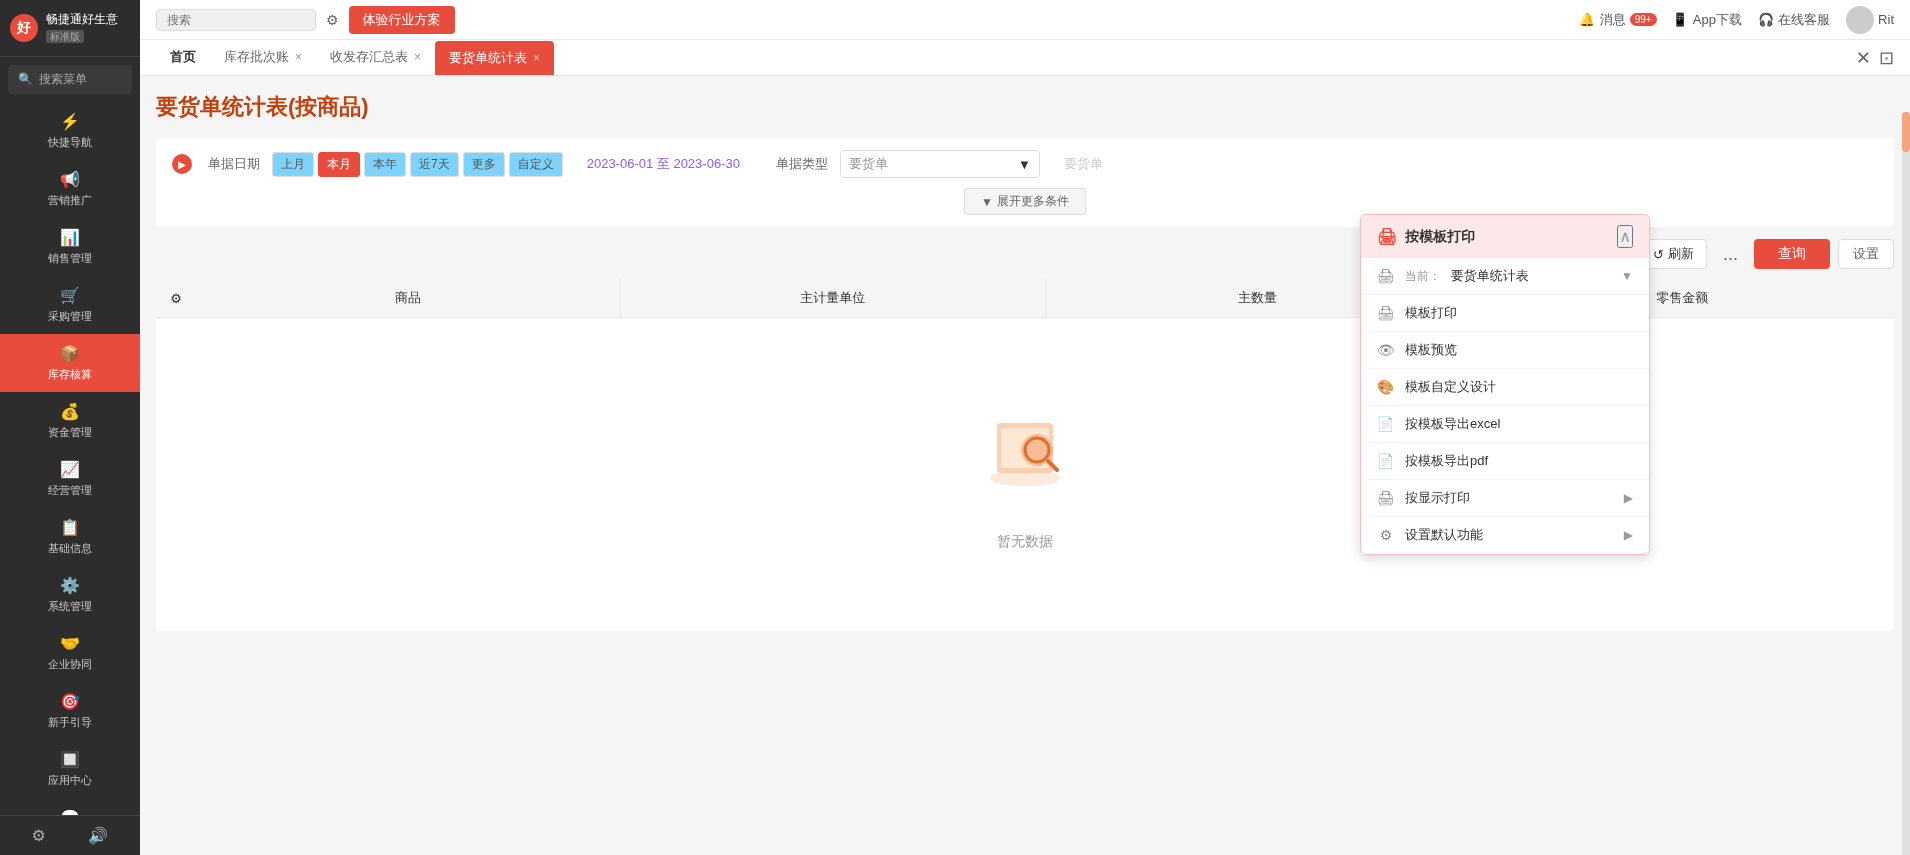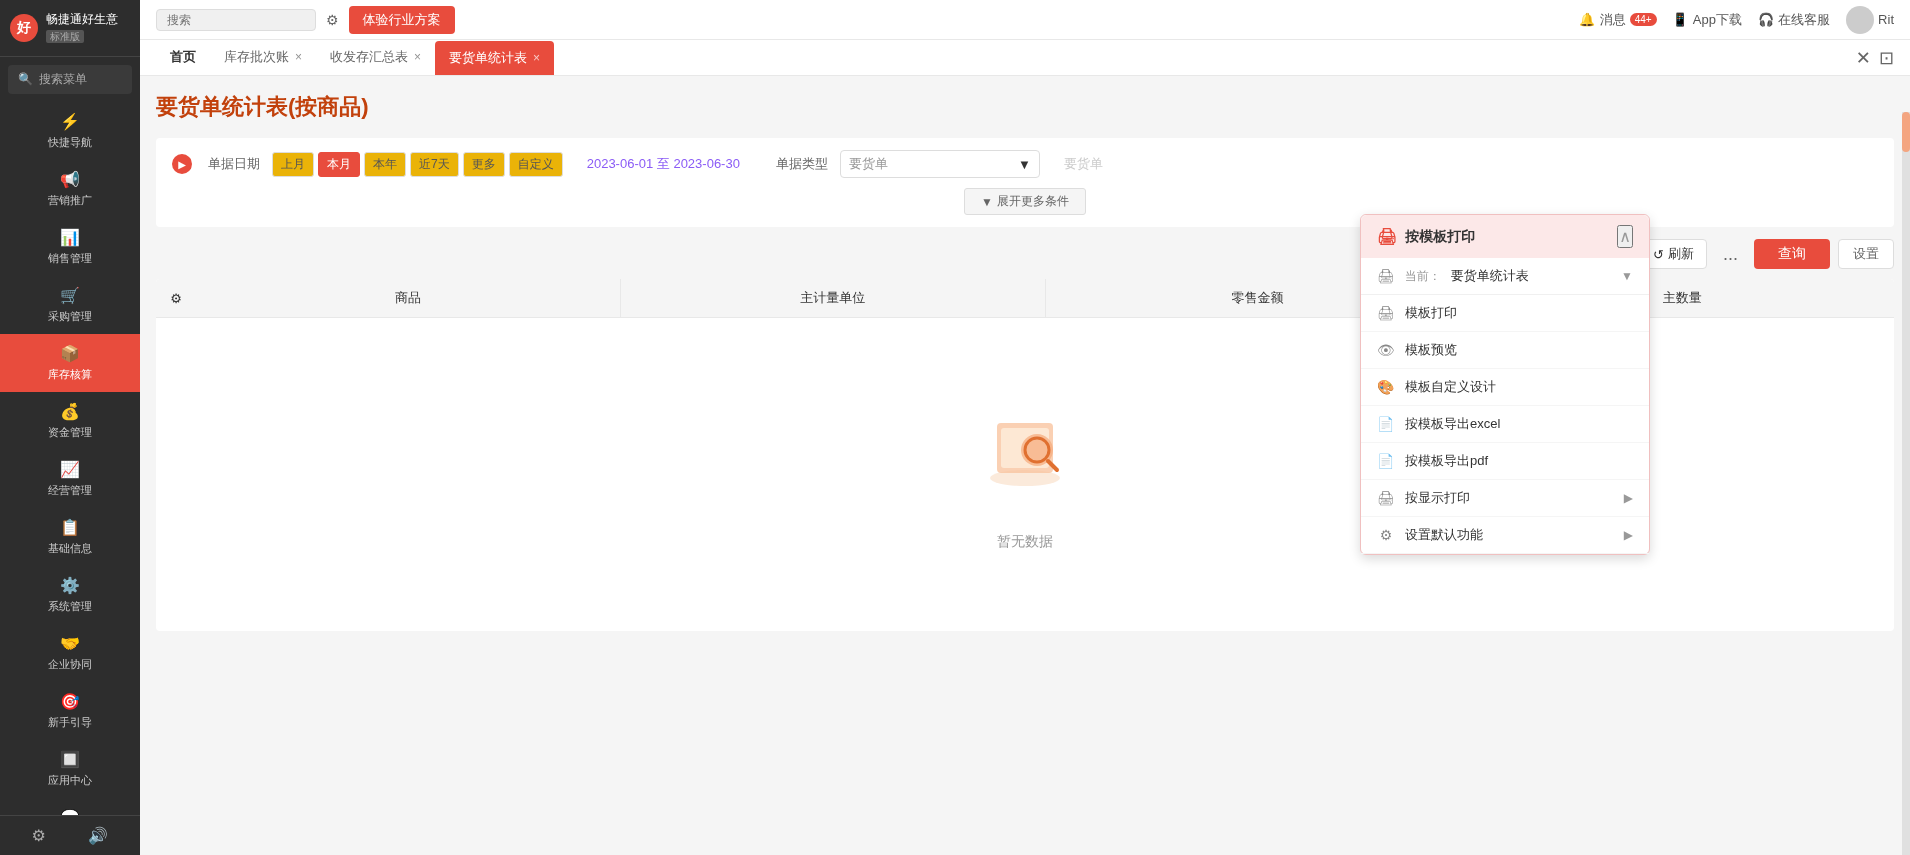--- a/index.html
+++ b/index.html
@@ -51,21 +51,21 @@
     .page-title { font-size: 22px; font-weight: bold; color: #c2410c; margin-bottom: 16px; }
 
     
     .filter-bar { background: #fff; border-radius: 4px; padding: 12px 16px; margin-bottom: 12px; }
     .filter-row { display: flex; align-items: center; gap: 12px; flex-wrap: wrap; }
     .filter-label { font-size: 13px; color: #666; white-space: nowrap; }
     .filter-expand { display: flex; align-items: center; }
     .expand-arrow { width: 20px; height: 20px; background: #e84c3d; border-radius: 50%; display: flex; align-items: center; justify-content: center; cursor: pointer; margin-right: 4px; }
     .expand-arrow span { color: white; font-size: 10px; }
     .date-btns { display: flex; align-items: center; gap: 4px; }
-    .date-btn { padding: 3px 8px; border: 1px solid #ddd; background: #eab308; border-radius: 3px; cursor: pointer; font-size: 12px; color: #555; }
+    .date-btn { padding: 3px 8px; border: 1px solid #ddd; background: #7dd3fc; border-radius: 3px; cursor: pointer; font-size: 12px; color: #555; }
     .date-btn.active { background: #e84c3d; color: white; border-color: #e84c3d; }
     .date-range { font-size: 13px; color: #8b5cf6; margin-left: 20px; }
     .type-select { border: 1px solid #ddd; border-radius: 4px; padding: 4px 8px; font-size: 13px; min-width: 200px; display: flex; align-items: center; justify-content: space-between; cursor: pointer; background: #fff; }
     .expand-more { background: #f5f5f5; border: 1px solid #ddd; border-radius: 3px; padding: 4px 16px; cursor: pointer; font-size: 12px; color: #666; display: flex; align-items: center; gap: 4px; }
     .query-btn { background: #e84c3d; color: white; border: none; border-radius: 4px; padding: 6px 24px; font-size: 14px; cursor: pointer; }
     .settings-btn { border: 1px solid #ddd; background: #fff; border-radius: 4px; padding: 5px 14px; font-size: 13px; cursor: pointer; color: #666; }
 
     
     .print-dropdown { background: #fff; border: 1px solid #f0c0c0; border-radius: 6px; box-shadow: 0 4px 12px rgba(0,0,0,0.15); position: absolute; top: 138px; right: 260px; width: 290px; z-index: 100; }
     .print-dropdown-header { background: #fce8e8; padding: 10px 16px; display: flex; align-items: center; justify-content: space-between; border-radius: 6px 6px 0 0; }
@@ -184,21 +184,21 @@
   <div class="topbar">
     <div class="topbar-left">
       <input class="topbar-search" type="text" placeholder="搜索" style="">
       <button class="topbar-btn">⚙</button>
       <button class="industry-btn">体验行业方案</button>
     </div>
     <div class="topbar-right">
       <div class="topbar-right-item">
         <span>🔔</span>
         <span>消息</span>
-        <span class="badge">44+</span>
+        <span class="badge">99+</span>
       </div>
       <div class="topbar-right-item">
         <span>📱</span>
         <span>App下载</span>
       </div>
       <div class="topbar-right-item">
         <span>🎧</span>
         <span>在线客服</span>
       </div>
       <div class="topbar-right-item">
@@ -282,22 +282,22 @@
       <button class="more-btn">...</button>
       <button class="query-btn" style="margin-left:0;">查询</button>
       <button class="settings-btn">设置</button>
     </div>
 
     <div class="table-container">
       <div class="table-header">
         <div class="table-col-settings">⚙</div>
         <div class="table-col">商品</div>
         <div class="table-col">主计量单位</div>
+        <div class="table-col">主数量</div>
         <div class="table-col">零售金额</div>
-        <div class="table-col">主数量</div>
       </div>
 
       <div class="empty-state">
         <div class="empty-icon">
           <svg width="100" height="100" viewBox="0 0 100 100" fill="none">
             <ellipse cx="50" cy="80" rx="35" ry="8" fill="#f8d5b8" opacity="0.5"></ellipse>
             <rect x="22" y="25" width="56" height="50" rx="4" fill="#f9c4a0" opacity="0.8"></rect>
             <rect x="26" y="30" width="48" height="40" rx="3" fill="#fde8d4"></rect>
             <circle cx="62" cy="52" r="16" fill="#f5a97a" opacity="0.7"></circle>
             <circle cx="62" cy="52" r="12" fill="none" stroke="#e07030" stroke-width="3"></circle>

